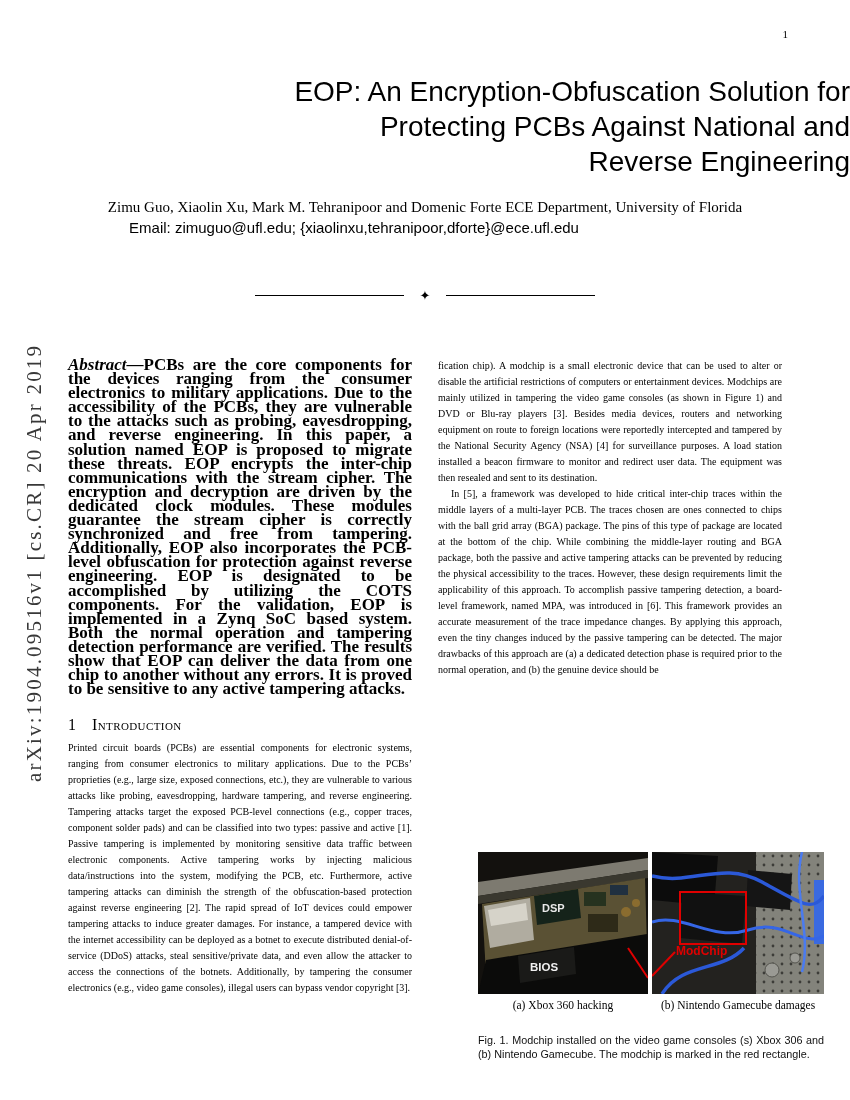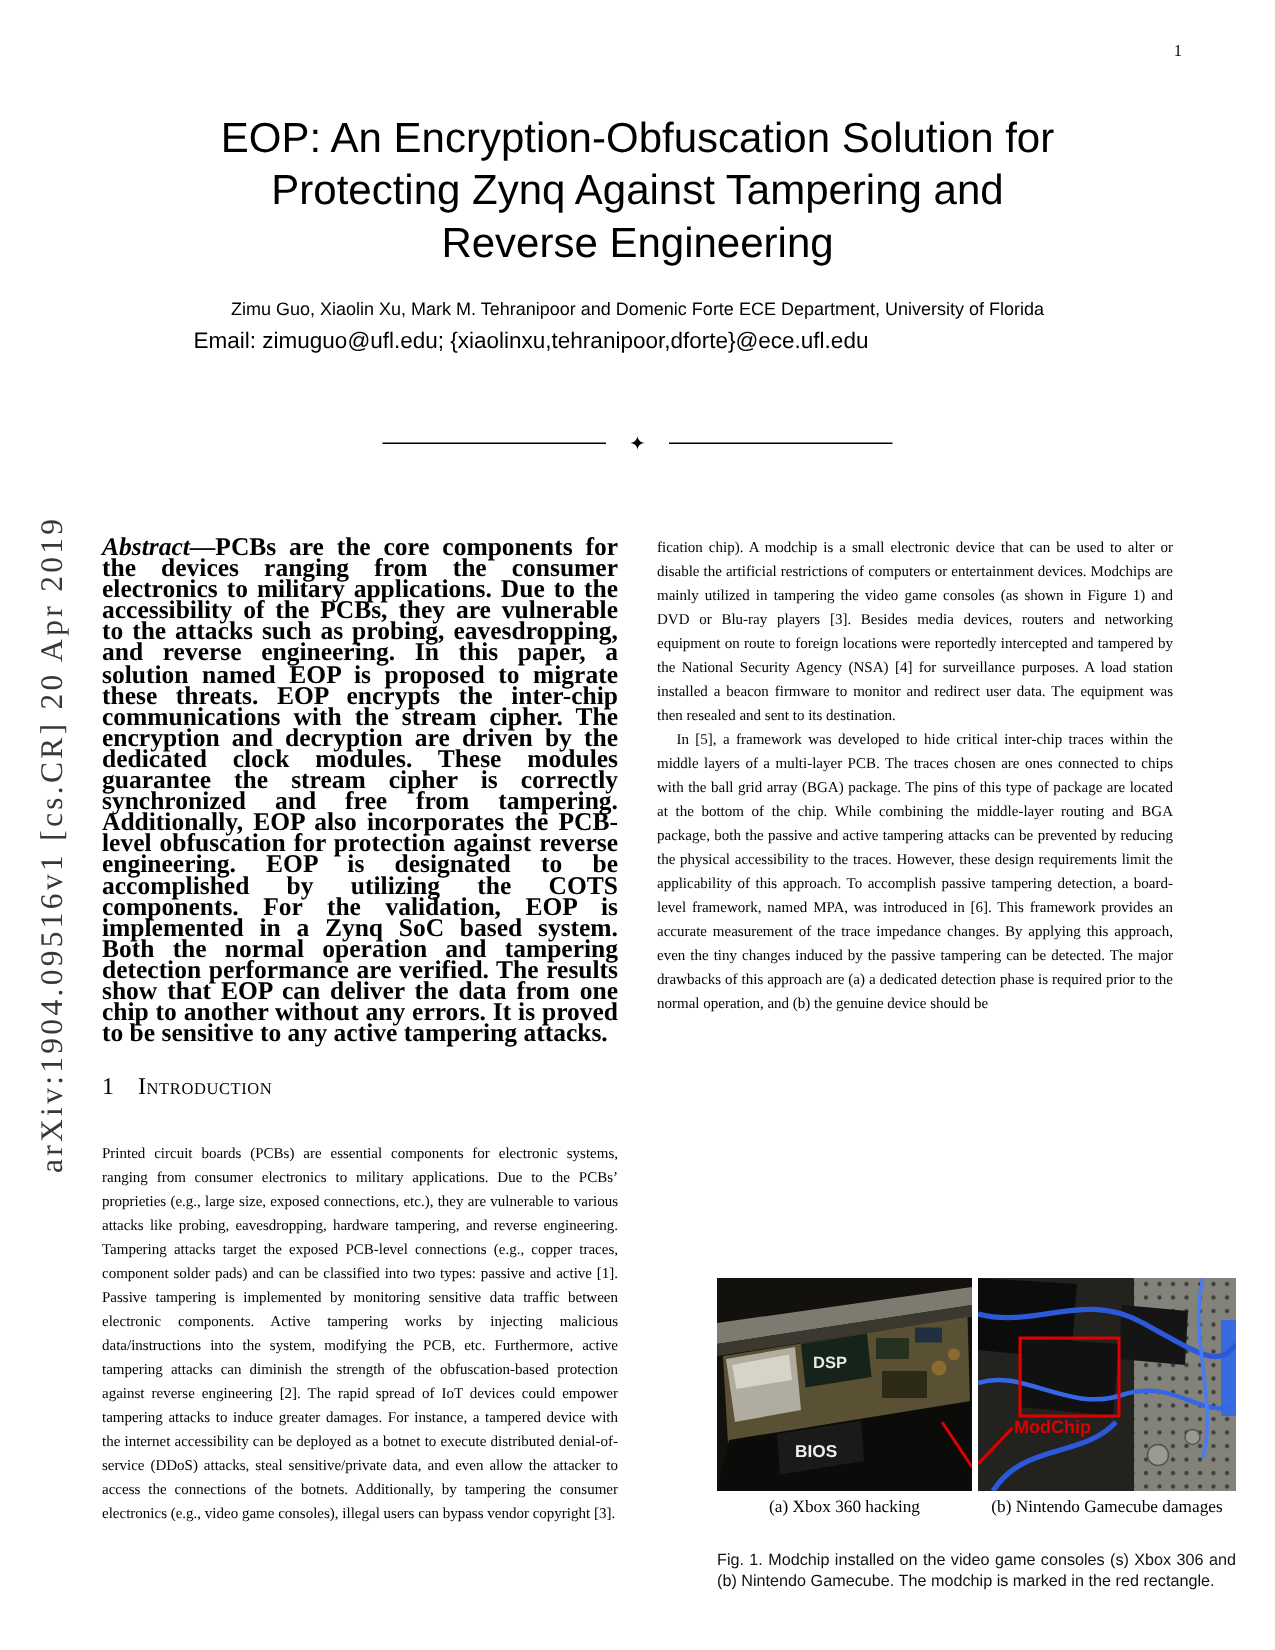--- a/index.html
+++ b/index.html
@@ -20,30 +20,30 @@
     position:absolute; left:22px; top:782px;
     transform:rotate(-90deg);
     transform-origin:0 0;
     white-space:nowrap;
     font-size:21px; letter-spacing:2.2px;
     color:#383838;
     font-family:"Liberation Serif", serif;
   }
   .title-block {
     position:absolute; top:74px; left:0; width:850px;
-    text-align:center;
+    text-align:right;
     font-family:"Liberation Sans", sans-serif;
     font-size:28px; line-height:35px; font-weight:400;
   }
   .title-line { display:block; }
   .authors-line {
     position:absolute; top:199px; left:0; width:850px;
     text-align:center;
-    font-family:Liberation Sans, sans-serif;
-    font-size:12px;
+    font-family:Liberation Serif, serif;
+    font-size:15px;
   }
   .email-line {
     position:absolute; top:219px; left:0; width:708px;
     text-align:center;
     font-family:"Liberation Sans", sans-serif;
     font-size:15px;
   }
   .divider {
     position:absolute; top:288px; left:255px; width:340px; height:14px;
     display:flex; align-items:center;
@@ -57,21 +57,21 @@
     text-align:justify;
   }
   .col-left  { left:68px; }
   .col-right { left:438px; }
   .abstract {
     font-size:17px; line-height:14.1px; font-weight:bold;
     text-align:justify;
   }
   .abstract-label { font-style:italic; }
   .section-heading {
-    margin-top:20px; margin-bottom:28px;
+    margin-top:20px; margin-bottom:6px;
     font-size:16px;
   }
   .section-number { display:inline-block; margin-right:16px; }
   .section-title  { font-variant:small-caps; letter-spacing:0.4px; }
   .body-para {
     font-size:10px; line-height:16px;
     text-align:justify;
   }
   .indent { text-indent:13px; }
   .figure {
@@ -98,21 +98,21 @@
 <body>
 
 <div class="page">
 
   <div class="page-number">1</div>
 
   <div class="arxiv-stamp">arXiv:1904.09516v1  [cs.CR]  20 Apr 2019</div>
 
   <div class="title-block">
     <span class="title-line">EOP: An Encryption-Obfuscation Solution for</span>
-    <span class="title-line">Protecting Zynq Against Tampering and</span>
+    <span class="title-line">Protecting PCBs Against National and</span>
     <span class="title-line">Reverse Engineering</span>
   </div>
 
   <div class="authors-line">Zimu Guo, Xiaolin Xu, Mark M. Tehranipoor and Domenic Forte ECE Department, University of Florida</div>
   <div class="email-line">Email: zimuguo@ufl.edu; {xiaolinxu,tehranipoor,dforte}@ece.ufl.edu</div>
 
   <div class="divider">
     <span class="rule"></span>
     <span class="ornament">✦</span>
     <span class="rule"></span>

